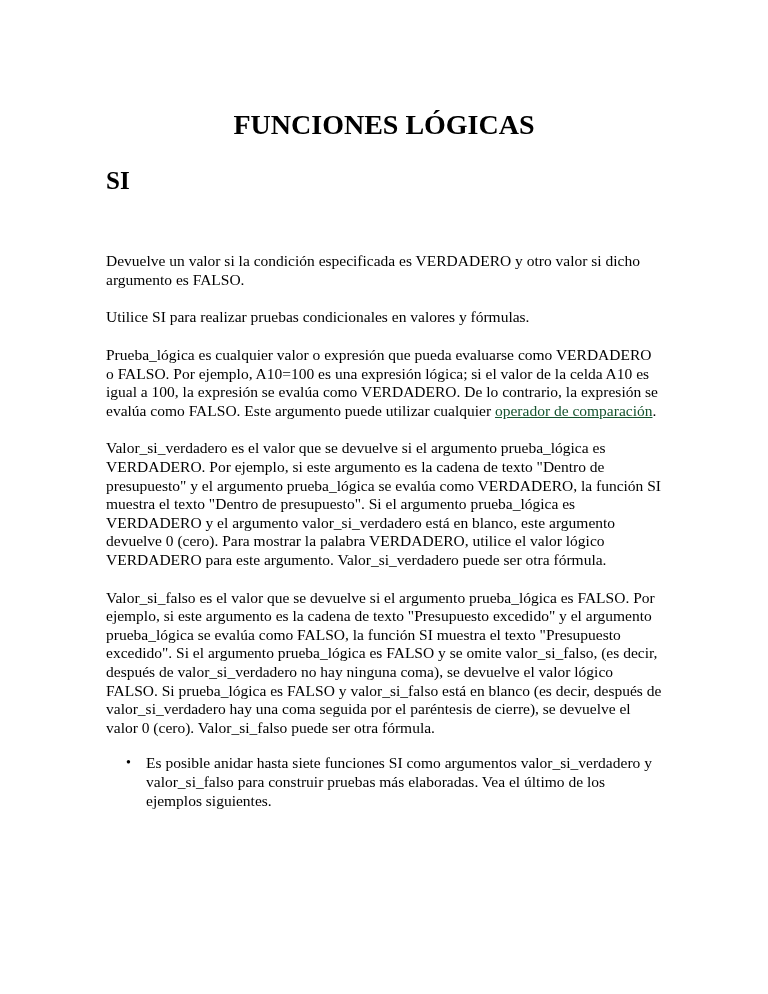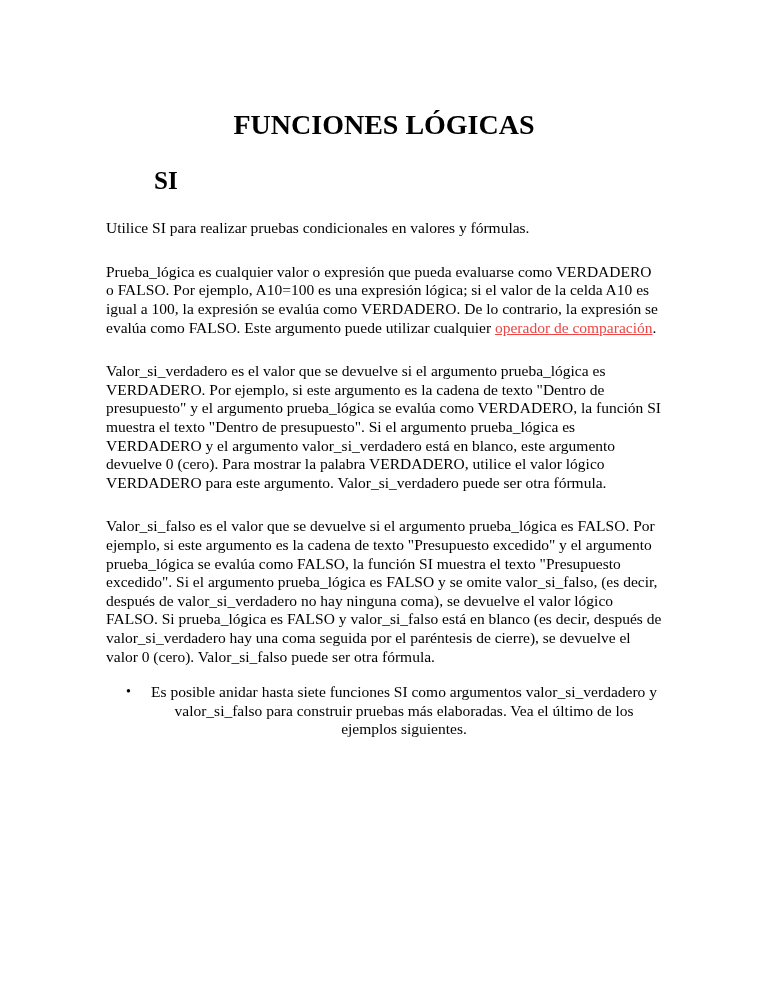--- a/index.html
+++ b/index.html
@@ -19,63 +19,62 @@
     text-align: center;
     font-size: 28px;
     font-weight: bold;
     line-height: 1.1;
   }
   .section-heading {
     font-size: 25px;
     font-weight: bold;
     margin-top: 26px;
     line-height: 1.1;
-    margin-left: 48px;
   }
   .body-text {
     font-size: 15.5px;
     line-height: 1.2;
   }
-  p.para { margin-top: 25px; }
+  p.para { margin-top: 19px; }
   p.first-para { margin-top: 58px; }
   .bold { font-weight: bold; }
   a.doc-link {
-    color: #ef4444;
+    color: #14532d;
     text-decoration: underline;
     cursor: pointer;
   }
   ul.obs-list {
     margin-top: 17px;
     list-style: none;
     padding-left: 20px;
   }
   ul.obs-list li {
     display: flex;
     align-items: flex-start;
   }
   ul.obs-list .bullet {
     width: 20px;
     flex: 0 0 20px;
     font-size: 14px;
     line-height: 1.33;
   }
   ul.obs-list .bullet-text {
     flex: 1;
-    text-align: center;
   }
 </style>
 </head>
 <body>
 
 <div class="page">
 
   <h1 class="doc-title">FUNCIONES LÓGICAS</h1>
 
   <h2 class="section-heading">SI</h2>
 
+  <p class="body-text para first-para">Devuelve un valor si la condición especificada es VERDADERO y otro valor si dicho argumento es FALSO.</p>
 
   <p class="body-text para">Utilice SI para realizar pruebas condicionales en valores y fórmulas.</p>
 
 
 
   <p class="body-text para">
     <span>Prueba_lógica  es cualquier valor o expresión que pueda evaluarse como VERDADERO o FALSO. Por ejemplo, A10=100 es una expresión lógica; si el valor de la celda A10 es igual a 100, la expresión se evalúa como VERDADERO. De lo contrario, la expresión se evalúa como FALSO. Este argumento puede utilizar cualquier </span><a class="doc-link" href="#">operador de comparación</a><span>.</span>
   </p>
 
   <p class="body-text para">Valor_si_verdadero  es el valor que se devuelve si el argumento prueba_lógica es VERDADERO. Por ejemplo, si este argumento es la cadena de texto "Dentro de presupuesto" y el argumento prueba_lógica se evalúa como VERDADERO, la función SI muestra el texto "Dentro de presupuesto". Si el argumento prueba_lógica es VERDADERO y el argumento valor_si_verdadero está en blanco, este argumento devuelve 0 (cero). Para mostrar la palabra VERDADERO, utilice el valor lógico VERDADERO para este argumento. Valor_si_verdadero puede ser otra fórmula.</p>

